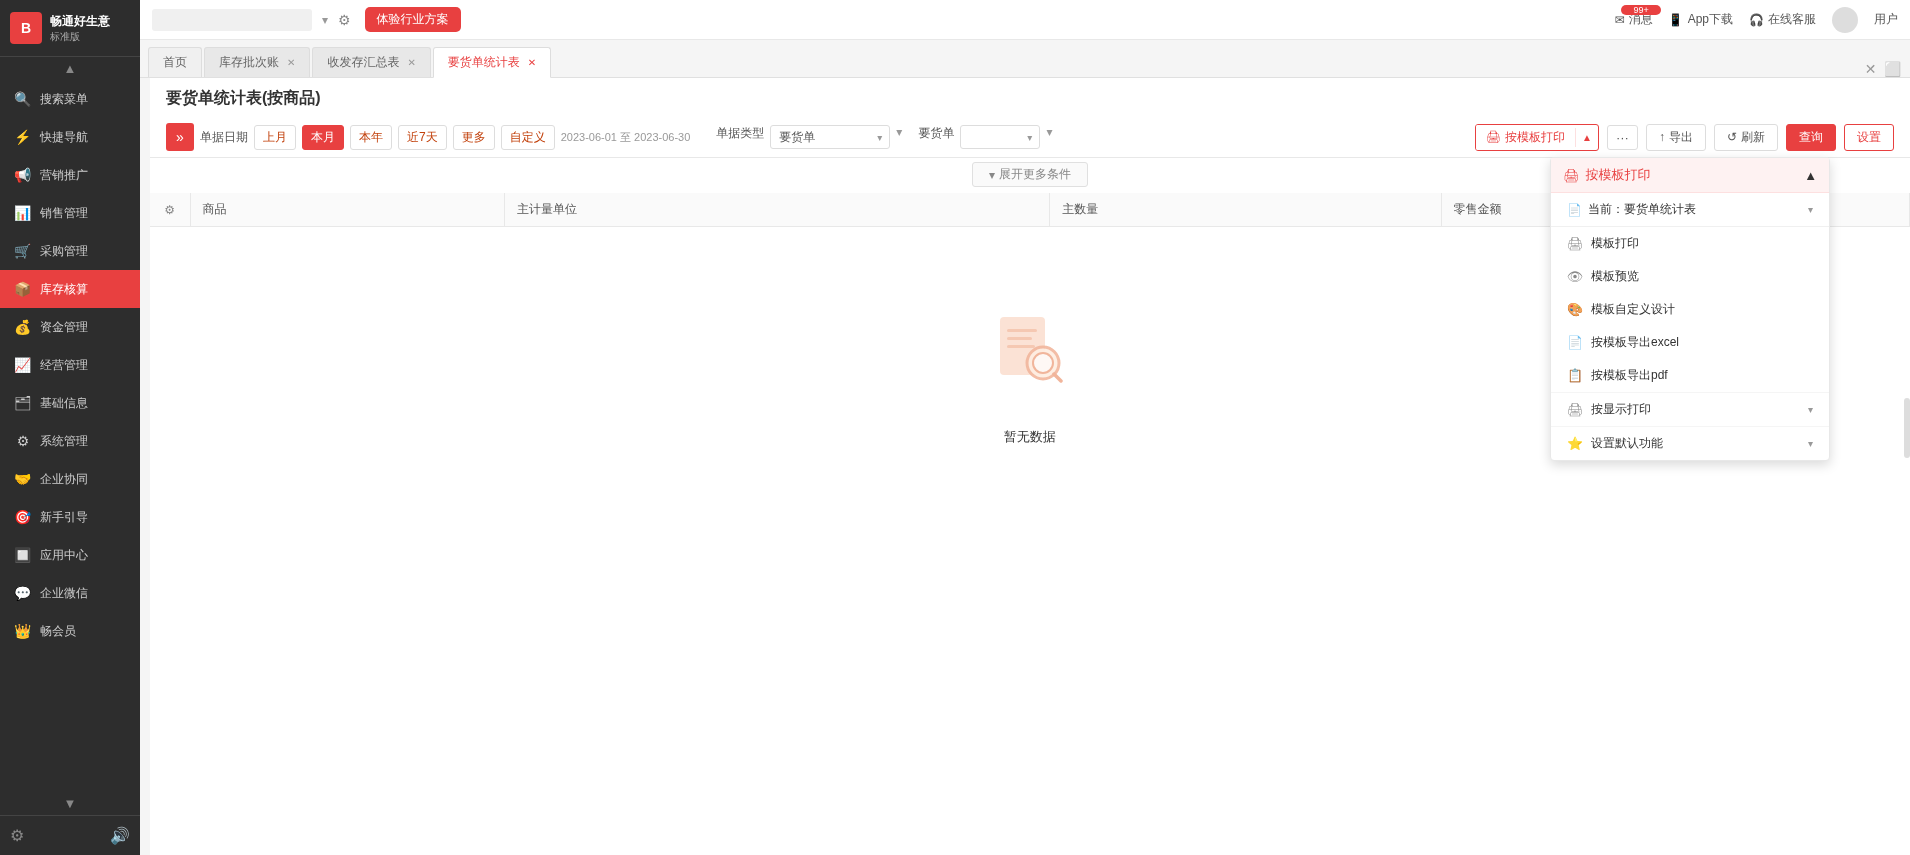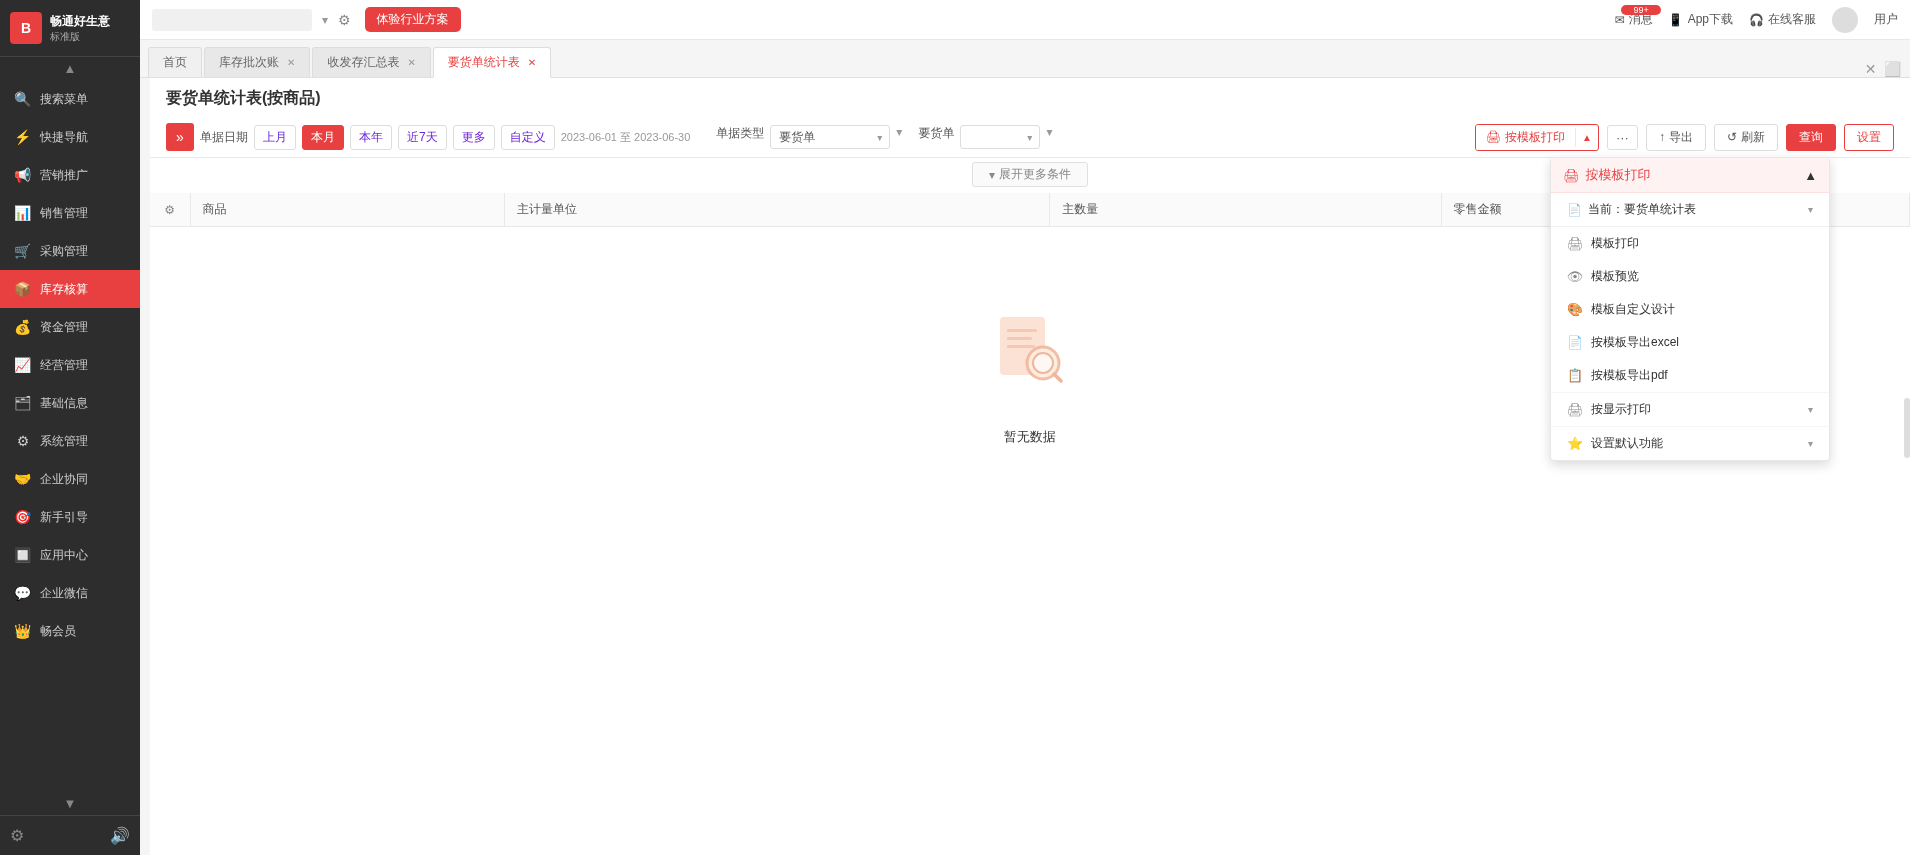--- a/index.html
+++ b/index.html
@@ -48,21 +48,21 @@
     
     .page-header { padding: 10px 16px 0; background: #fff; flex-shrink: 0; }
     .page-title { font-size: 16px; font-weight: bold; color: #333; margin-bottom: 8px; }
 
     
     .toolbar { background: #fff; padding: 6px 16px; display: flex; align-items: center; gap: 6px; border-bottom: 1px solid #e8e8e8; flex-shrink: 0; position: relative; }
     .toolbar-expand { width: 28px; height: 28px; background: #e84040; border-radius: 3px; display: flex; align-items: center; justify-content: center; cursor: pointer; color: white; font-size: 14px; flex-shrink: 0; }
 
     .filter-group { display: flex; align-items: center; gap: 6px; }
     .filter-label { color: #555; font-size: 12px; }
-    .date-btn { padding: 3px 8px; border: 1px solid #ddd; border-radius: 3px; background: #fff; color: #6d28d9; font-size: 12px; cursor: pointer; }
+    .date-btn { padding: 3px 8px; border: 1px solid #ddd; border-radius: 3px; background: #fff; color: #c2410c; font-size: 12px; cursor: pointer; }
     .date-btn.active { background: #e84040; color: white; border-color: #e84040; text-align: right; }
     .date-range { font-size: 11px; color: #999; }
 
     .filter-type { display: flex; gap: 6px; margin-left: 20px; }
     .filter-select { border: 1px solid #ddd; border-radius: 3px; padding: 4px 24px 4px 8px; font-size: 12px; color: #555; background: #fff; appearance: none; cursor: pointer; min-width: 120px; }
     .select-wrapper { position: relative; }
     .select-wrapper::after { content: '▾'; position: absolute; right: 8px; top: 50%; transform: translateY(-50%); color: #999; font-size: 10px; pointer-events: none; }
 
     .toolbar-right { margin-left: auto; display: flex; align-items: center; gap: 8px; }
     .toolbar-btn { display: flex; align-items: center; gap: 4px; padding: 4px 12px; border: 1px solid #ddd; border-radius: 3px; background: #fff; color: #555; font-size: 12px; cursor: pointer; }

